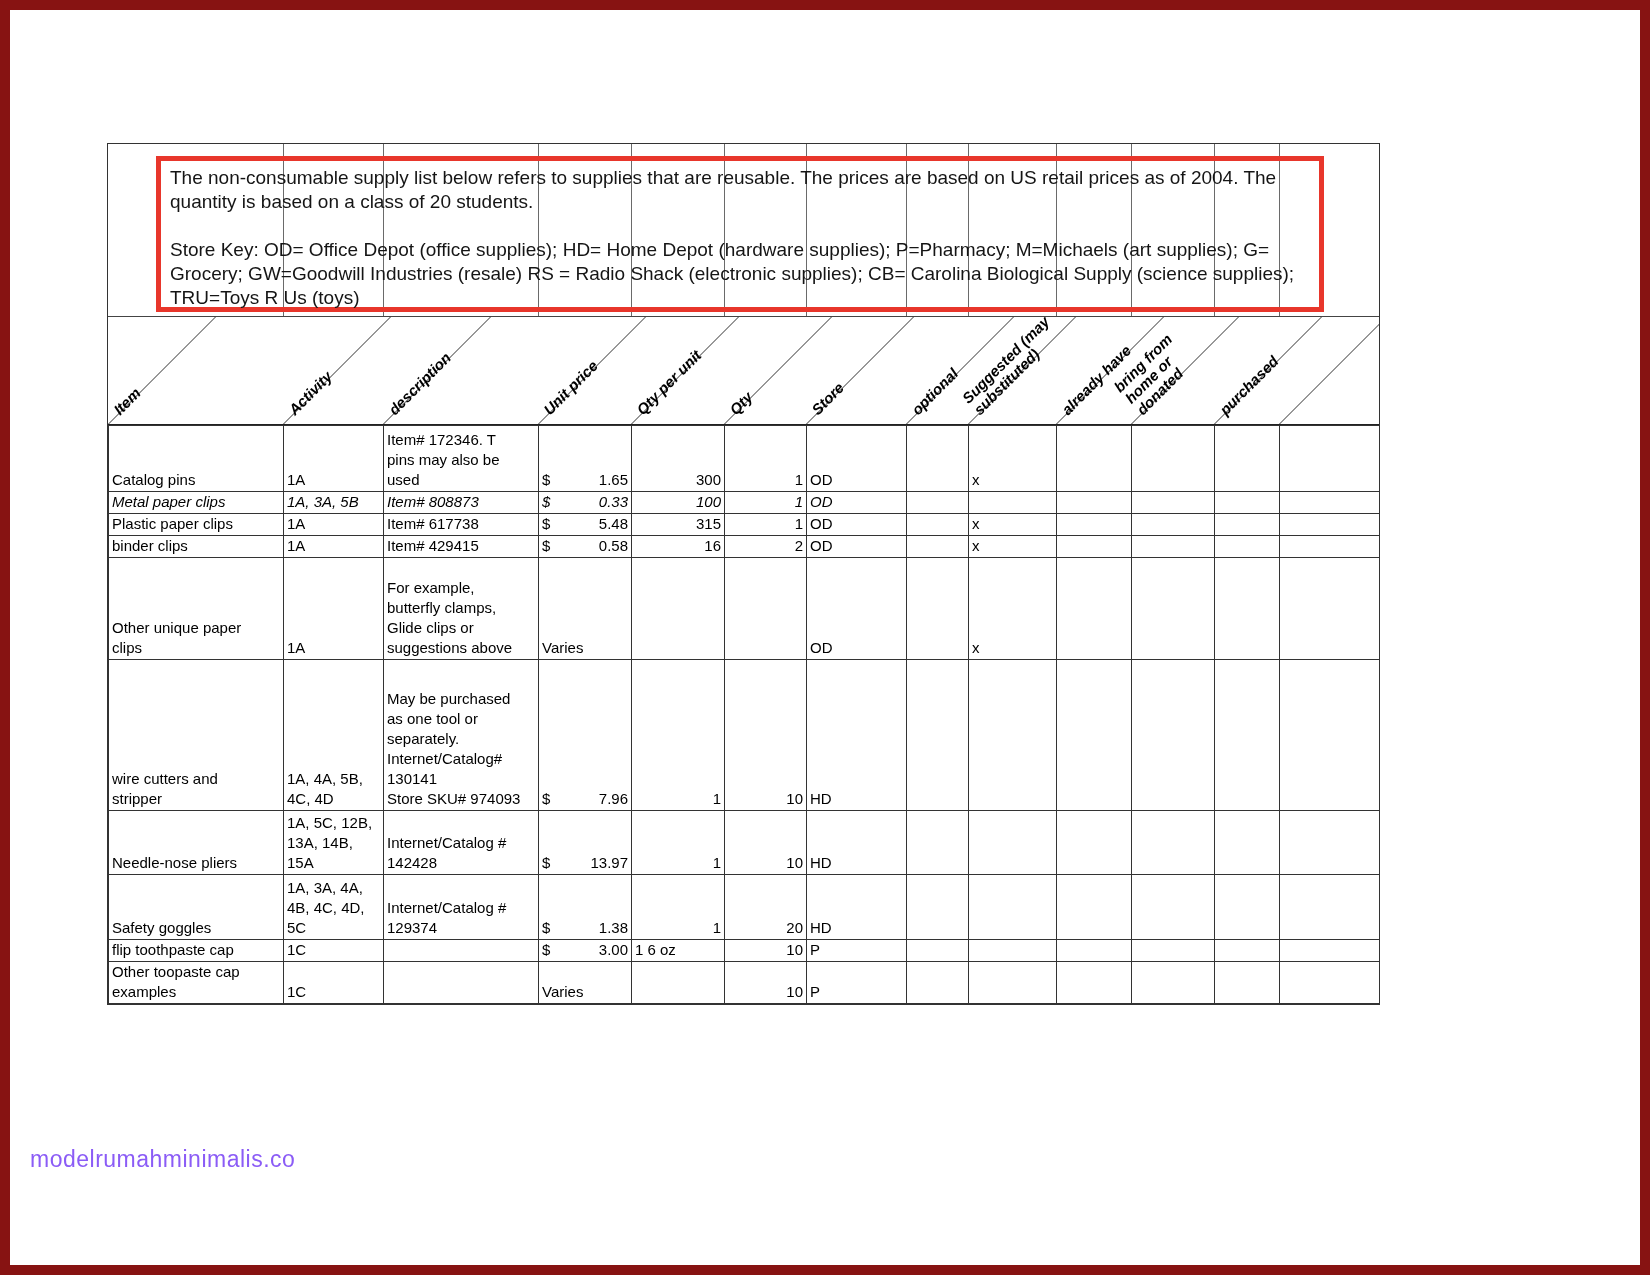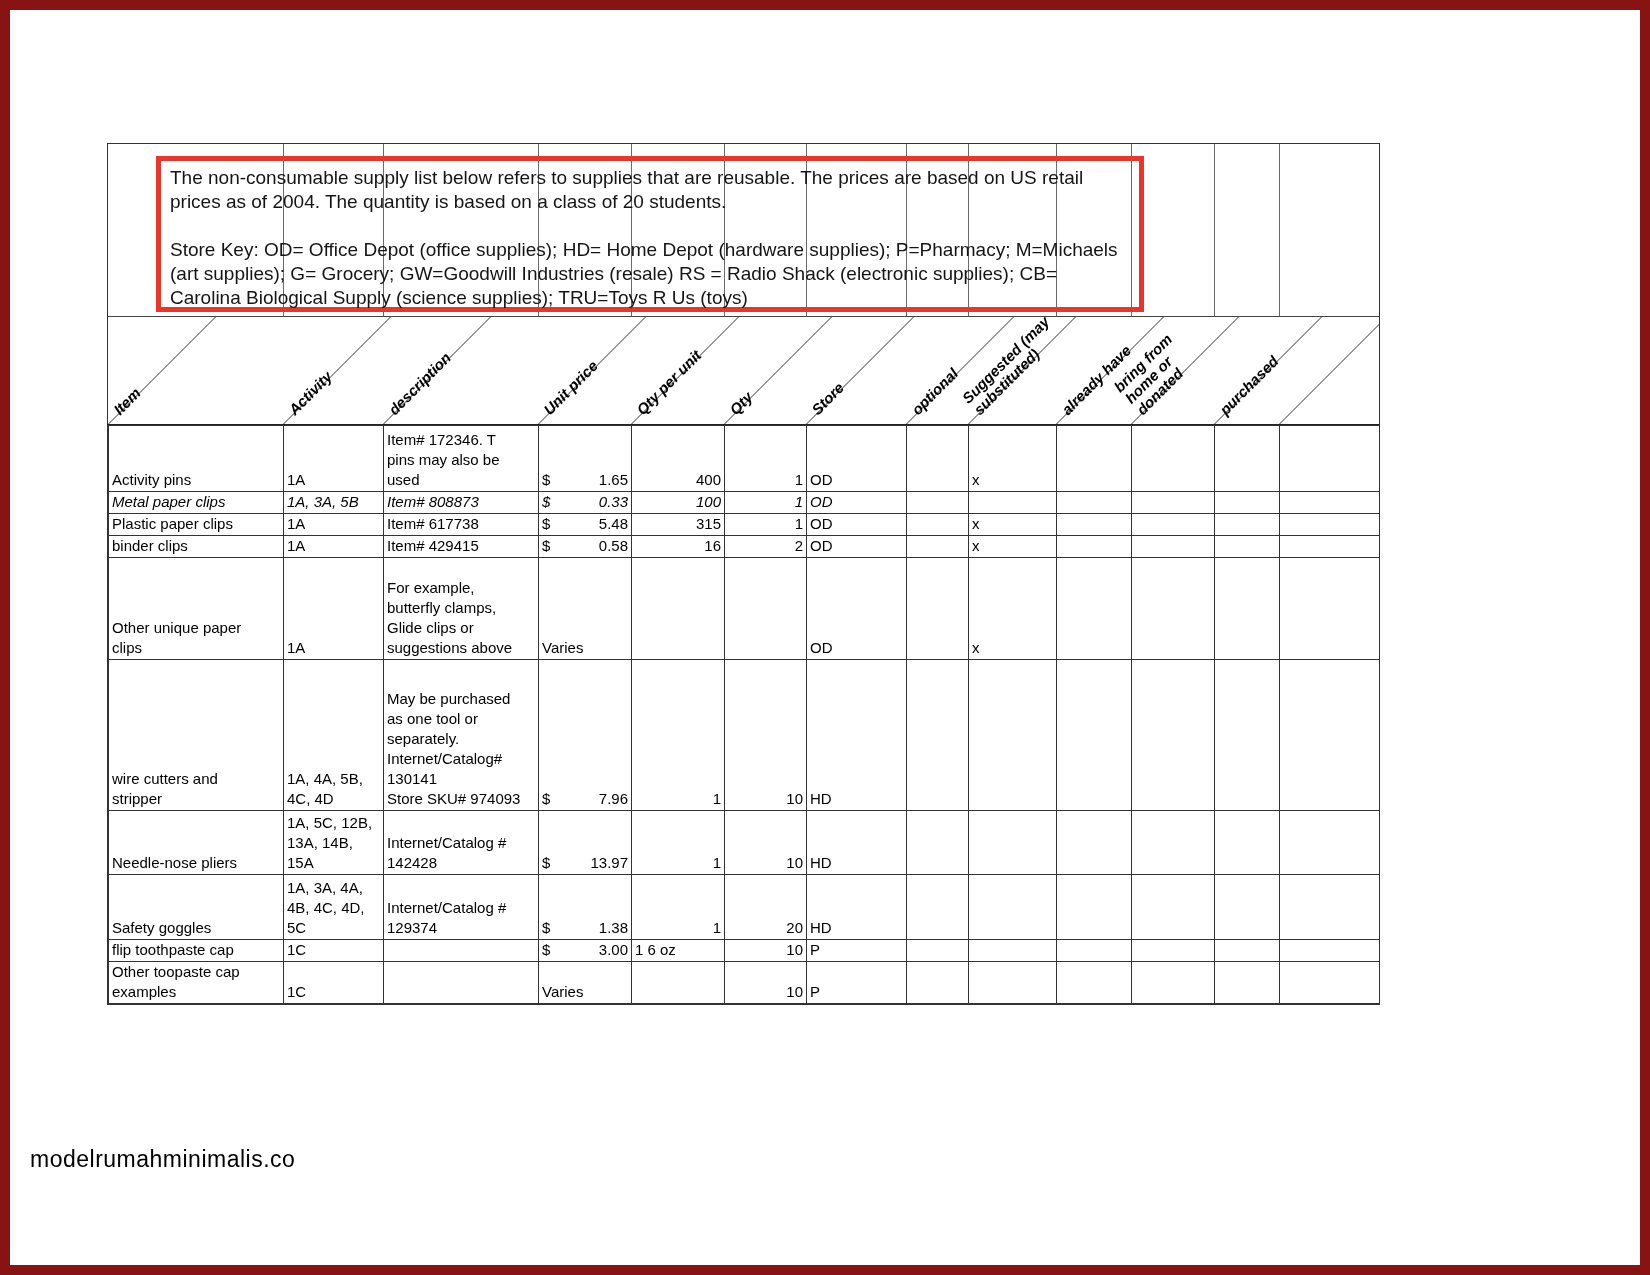--- a/index.html
+++ b/index.html
@@ -2,37 +2,37 @@
 <html><head>
 <meta charset="utf-8">
 <style>
   html,body{margin:0;padding:0;background:#ffffff;}
   body{width:1650px;height:1275px;position:relative;font-family:"Liberation Sans",sans-serif;}
   .frame{position:absolute;inset:0;border:10px solid #871312;background:#ffffff;box-sizing:border-box;}
   .sheet{position:absolute;left:97px;top:133px;width:1271px;border:1px solid #333;background:#ffffff;}
   
   .top-strip{position:relative;height:172px;overflow:hidden;}
   .vline{position:absolute;top:0;bottom:0;width:0;border-left:1px solid #6a6a6a;z-index:1;}
-  .notice-box{position:absolute;left:48px;top:12px;width:988px;height:156px;border:5px solid #e8362b;
+  .notice-box{position:absolute;left:48px;top:12px;width:1168px;height:156px;border:5px solid #e8362b;
     box-sizing:border-box;padding:5px 10px 0 9px;z-index:2;background:transparent;}
   .notice-box p{margin:0;font-size:19px;line-height:24px;color:#151515;}
   .notice-box p + p{margin-top:24px;}
   
   .header-row{position:relative;height:107px;border-top:1px solid #444;border-bottom:1px solid #222;overflow:hidden;}
   .hline{position:absolute;bottom:0;height:107px;width:0;border-left:1px solid #333;
     transform:skewX(-45deg);transform-origin:left bottom;}
   .hlabel{position:absolute;bottom:6px;transform:rotate(-45deg);transform-origin:0 100%;
     font-style:italic;font-weight:bold;font-size:15px;line-height:16px;white-space:pre;color:#000;}
   
   table.grid{width:1271px;border-collapse:collapse;table-layout:fixed;}
   table.grid td{border:1px solid #333;vertical-align:bottom;padding:0 3px 1px 3px;
     font-size:15px;line-height:20px;color:#000;white-space:pre-line;overflow:hidden;}
   td.ta-r{text-align:right;}
   .price{display:flex;justify-content:space-between;align-items:flex-end;}
-  .watermark{position:absolute;left:20px;top:1136px;font-size:23px;color:#000000;letter-spacing:0.5px;}
+  .watermark{position:absolute;left:20px;top:1136px;font-size:23px;color:#8b5cf6;letter-spacing:0.5px;}
 </style>
 </head>
 <body>
 
 <div class="frame">
 
   <div class="sheet">
 
     <div class="top-strip">
         <div class="vline" style="left: 1171px;"></div>
@@ -95,27 +95,27 @@
           <col style="width: 100px;">
           <col style="width: 62px;">
           <col style="width: 88px;">
           <col style="width: 75px;">
           <col style="width: 83px;">
           <col style="width: 65px;">
           <col style="width: 100px;">
         </colgroup>
       <tbody>
           <tr style="height: 66px;">
-            <td>Activity pins</td>
+            <td>Catalog pins</td>
             <td>1A</td>
             <td>Item# 172346. T
 pins may also be
 used</td>
             <td><div class="price"><span>$</span><span>1.65</span></div></td>
-            <td class="ta-r">400</td>
+            <td class="ta-r">300</td>
             <td class="ta-r">1</td>
             <td>OD</td>
             <td></td>
             <td>x</td>
             <td></td>
             <td></td>
             <td></td>
             <td></td>
           </tr>
           <tr style="height: 22px; font-style: italic;">

